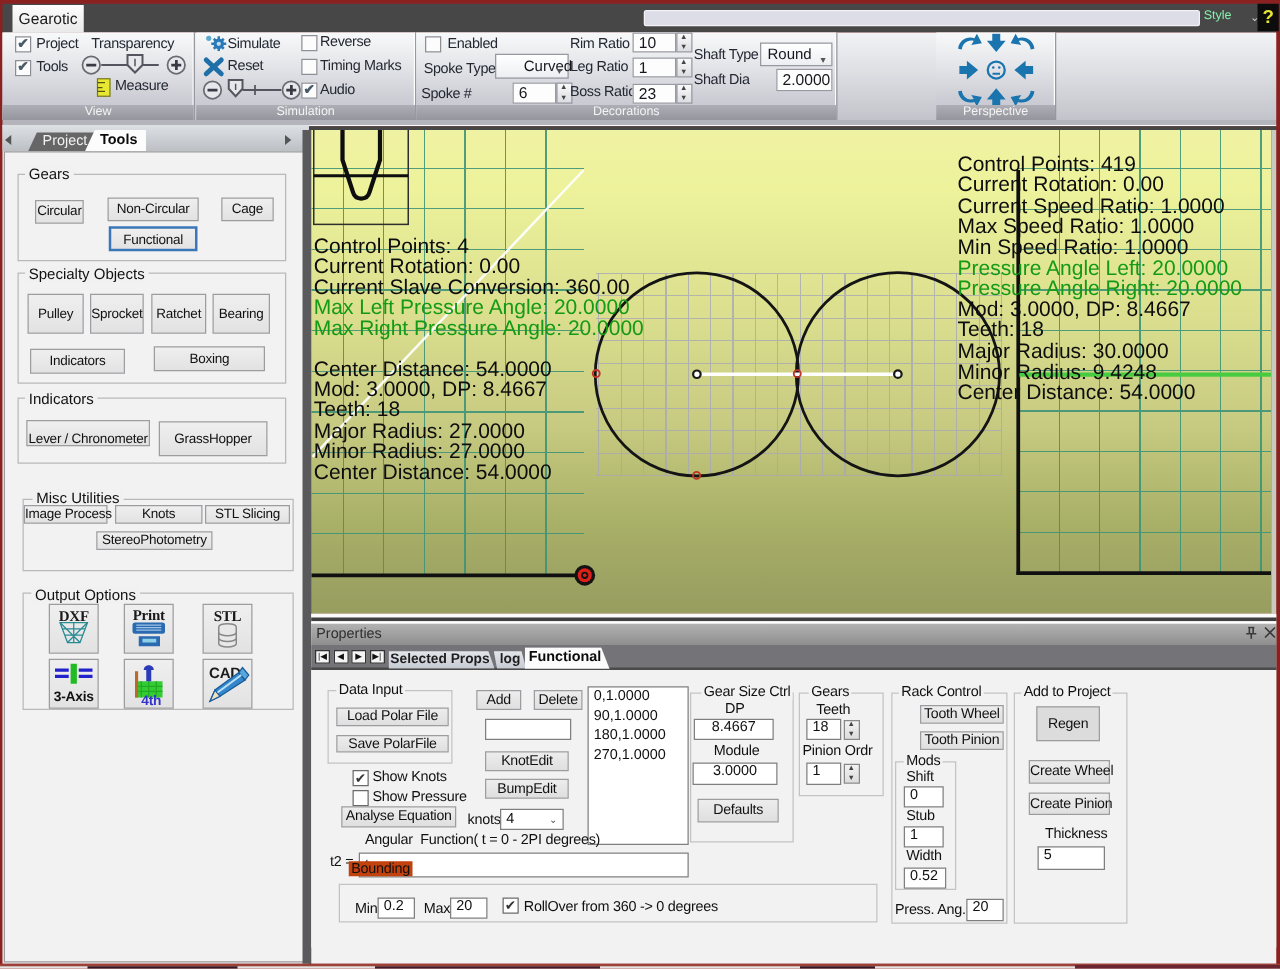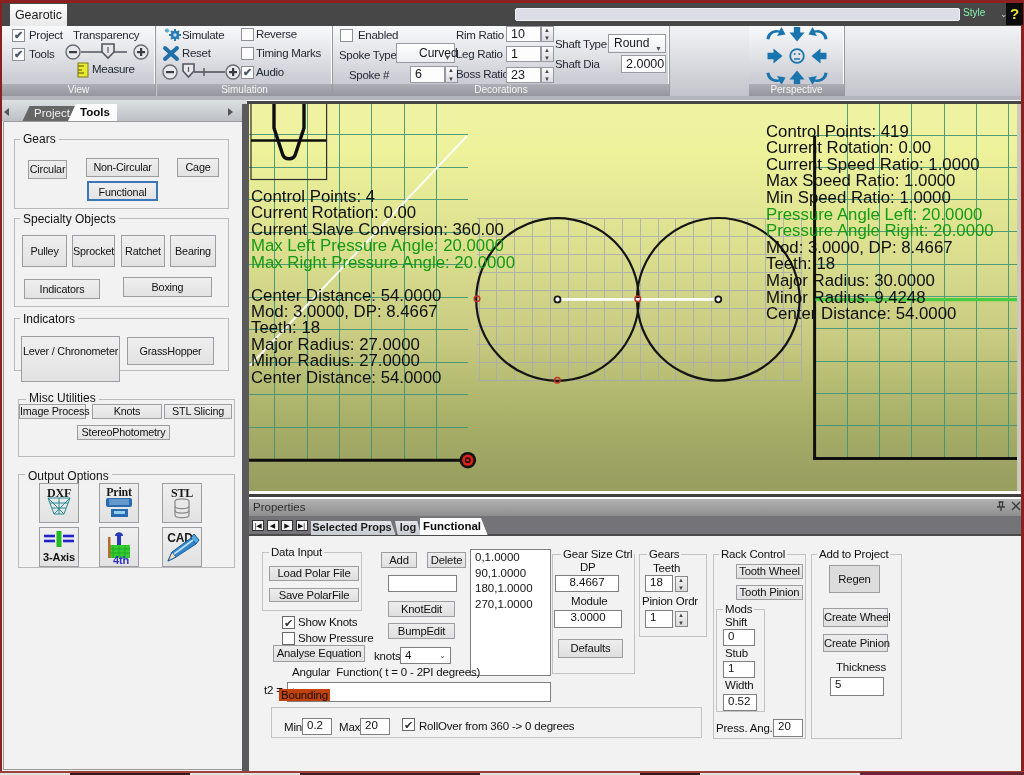--- a/index.html
+++ b/index.html
@@ -117,21 +117,21 @@
       <div class="cb" style="left:84px;top:40px;">✔</div>
         <div class="rlab" style="left:99px;top:40px;">Audio</div>
       <div class="rcap">Simulation</div>
     </div>
 
     <div class="rgroup" style="left:331px;width:337px;">
       <div class="cb" style="left:7px;top:3px;"></div>
         <div class="rlab" style="left:25px;top:3px;">Enabled</div>
       <div class="rlab" style="left:6px;top:23px;">Spoke Type</div>
       <div class="combo" style="left:63px;top:17px;width:59px;height:20px;line-height:18px;padding-left:22px;text-align:center;">Curved<span class="ca">▼</span></div>
-      <div class="rlab" style="left:16px;top:43px;">Spoke #</div>
+      <div class="rlab" style="left:4px;top:43px;">Spoke #</div>
       <div class="field" style="left:77px;top:40px;width:35px;height:17px;line-height:15px;">6</div>
       <div class="spin" style="left:112px;top:40px;height:17px;"></div>
       <div class="rlab" style="left:123px;top:3px;">Rim Ratio</div>
       <div class="field" style="left:173px;top:0px;width:35px;height:16px;line-height:14px;">10</div>
       <div class="spin" style="left:208px;top:0px;height:16px;"></div>
       <div class="rlab" style="left:123px;top:22px;">Leg Ratio</div>
       <div class="field" style="left:173px;top:20px;width:35px;height:16px;line-height:14px;">1</div>
       <div class="spin" style="left:208px;top:20px;height:16px;"></div>
       <div class="rlab" style="left:123px;top:42px;">Boss Ratio</div>
       <div class="field" style="left:173px;top:41px;width:35px;height:16px;line-height:14px;">23</div>
@@ -196,21 +196,21 @@
     <div class="grplab" style="left:18px;top:112px;">Specialty Objects</div>
     <div class="btn" style="left:20px;top:135px;width:45px;height:32px;line-height:30px;">Pulley</div>
     <div class="btn" style="left:70px;top:135px;width:43px;height:32px;line-height:30px;">Sprocket</div>
     <div class="btn" style="left:119px;top:135px;width:44px;height:32px;line-height:30px;">Ratchet</div>
     <div class="btn" style="left:168px;top:135px;width:46px;height:32px;line-height:30px;">Bearing</div>
     <div class="btn" style="left:22px;top:179px;width:76px;height:20px;line-height:18px;">Indicators</div>
     <div class="btn" style="left:121px;top:177px;width:89px;height:20px;line-height:18px;">Boxing</div>
 
     <div class="grpbox" style="left:11.5px;top:218px;width:215.5px;height:53px;"></div>
     <div class="grplab" style="left:18px;top:212px;">Indicators</div>
-    <div class="btn" style="left:19px;top:236px;width:99px;height:46px;line-height:28px;">Lever / Chronometer</div>
+    <div class="btn" style="left:19px;top:236px;width:99px;height:21px;line-height:28px;">Lever / Chronometer</div>
     <div class="btn" style="left:125px;top:237px;width:87px;height:28px;line-height:26px;">GrassHopper</div>
 
     <div class="grpbox" style="left:15.5px;top:299px;width:217px;height:58px;"></div>
     <div class="grplab" style="left:24px;top:291px;">Misc Utilities</div>
     <div class="btn" style="left:17px;top:304px;width:67px;height:15px;line-height:13px;">Image Process</div>
     <div class="btn" style="left:90px;top:304px;width:70px;height:15px;line-height:13px;">Knots</div>
     <div class="btn" style="left:162px;top:304px;width:68px;height:15px;line-height:13px;">STL Slicing</div>
     <div class="btn" style="left:75px;top:325px;width:93px;height:15px;line-height:13px;">StereoPhotometry</div>
 
     <div class="grpbox" style="left:15.5px;top:374px;width:217px;height:94px;"></div>

